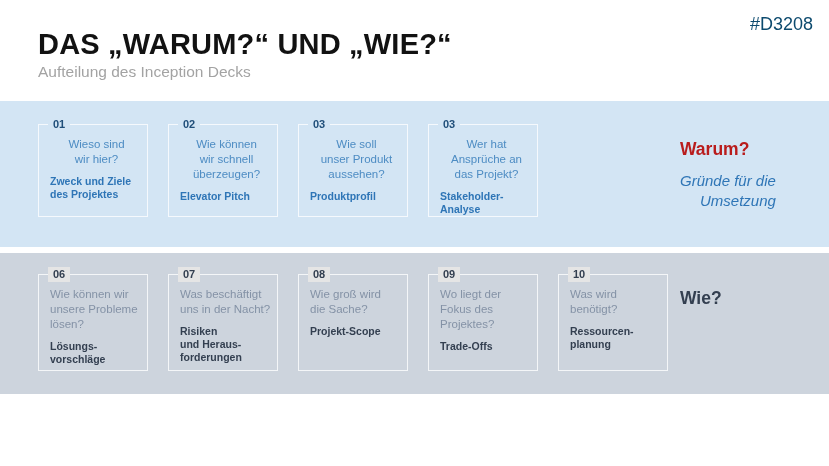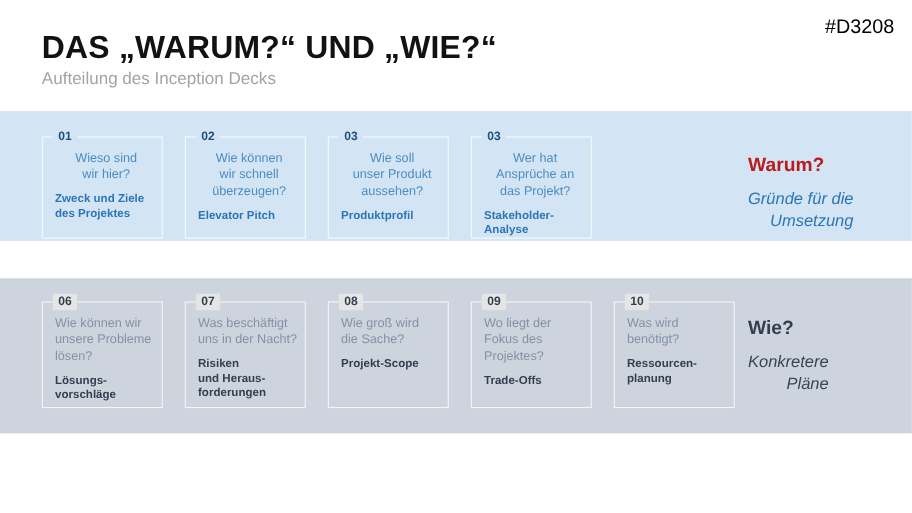--- a/index.html
+++ b/index.html
@@ -12,25 +12,25 @@
   .slide-title{
     position:absolute;left:38px;top:28px;
     font-size:29px;font-weight:bold;color:#121212;letter-spacing:.2px;
   }
   .slide-subtitle{
     position:absolute;left:38px;top:63px;
     font-size:15.5px;color:#a3a3a3;
   }
   .product-tag{
     position:absolute;right:16px;top:14px;
-    font-size:18px;color:#000000;text-align:center;
+    font-size:18px;color:#0c4a6e;text-align:center;
   }
   
   .band{position:absolute;left:0;width:829px;}
-  .band-warum{top:101px;height:118px;background:#d3e5f4;}
+  .band-warum{top:101px;height:146px;background:#d3e5f4;}
   .band-wie{top:253px;height:141px;background:#cdd4dd;}
   
   .cards{position:absolute;left:38px;display:flex;gap:20px;}
   .band-warum .cards{top:23px;}
   .band-wie .cards{top:21px;}
   .card{
     width:110px;box-sizing:border-box;position:relative;
     border:1px solid rgba(255,255,255,.78);
     padding:12px 4px 0 11px;
   }
@@ -148,16 +148,14 @@
     <div class="card">
       <span class="card-num">10</span>
       <div class="card-q">Was wird
 benötigt?</div>
       <div class="card-l">Ressourcen-
 planung</div>
     </div>
   </div>
   <div class="band-text">
     <div class="band-heading">Wie?</div>
-    <div class="band-subheading">Konkretere
-Pläne</div>
   </div>
 </div>
 
 </body></html>

